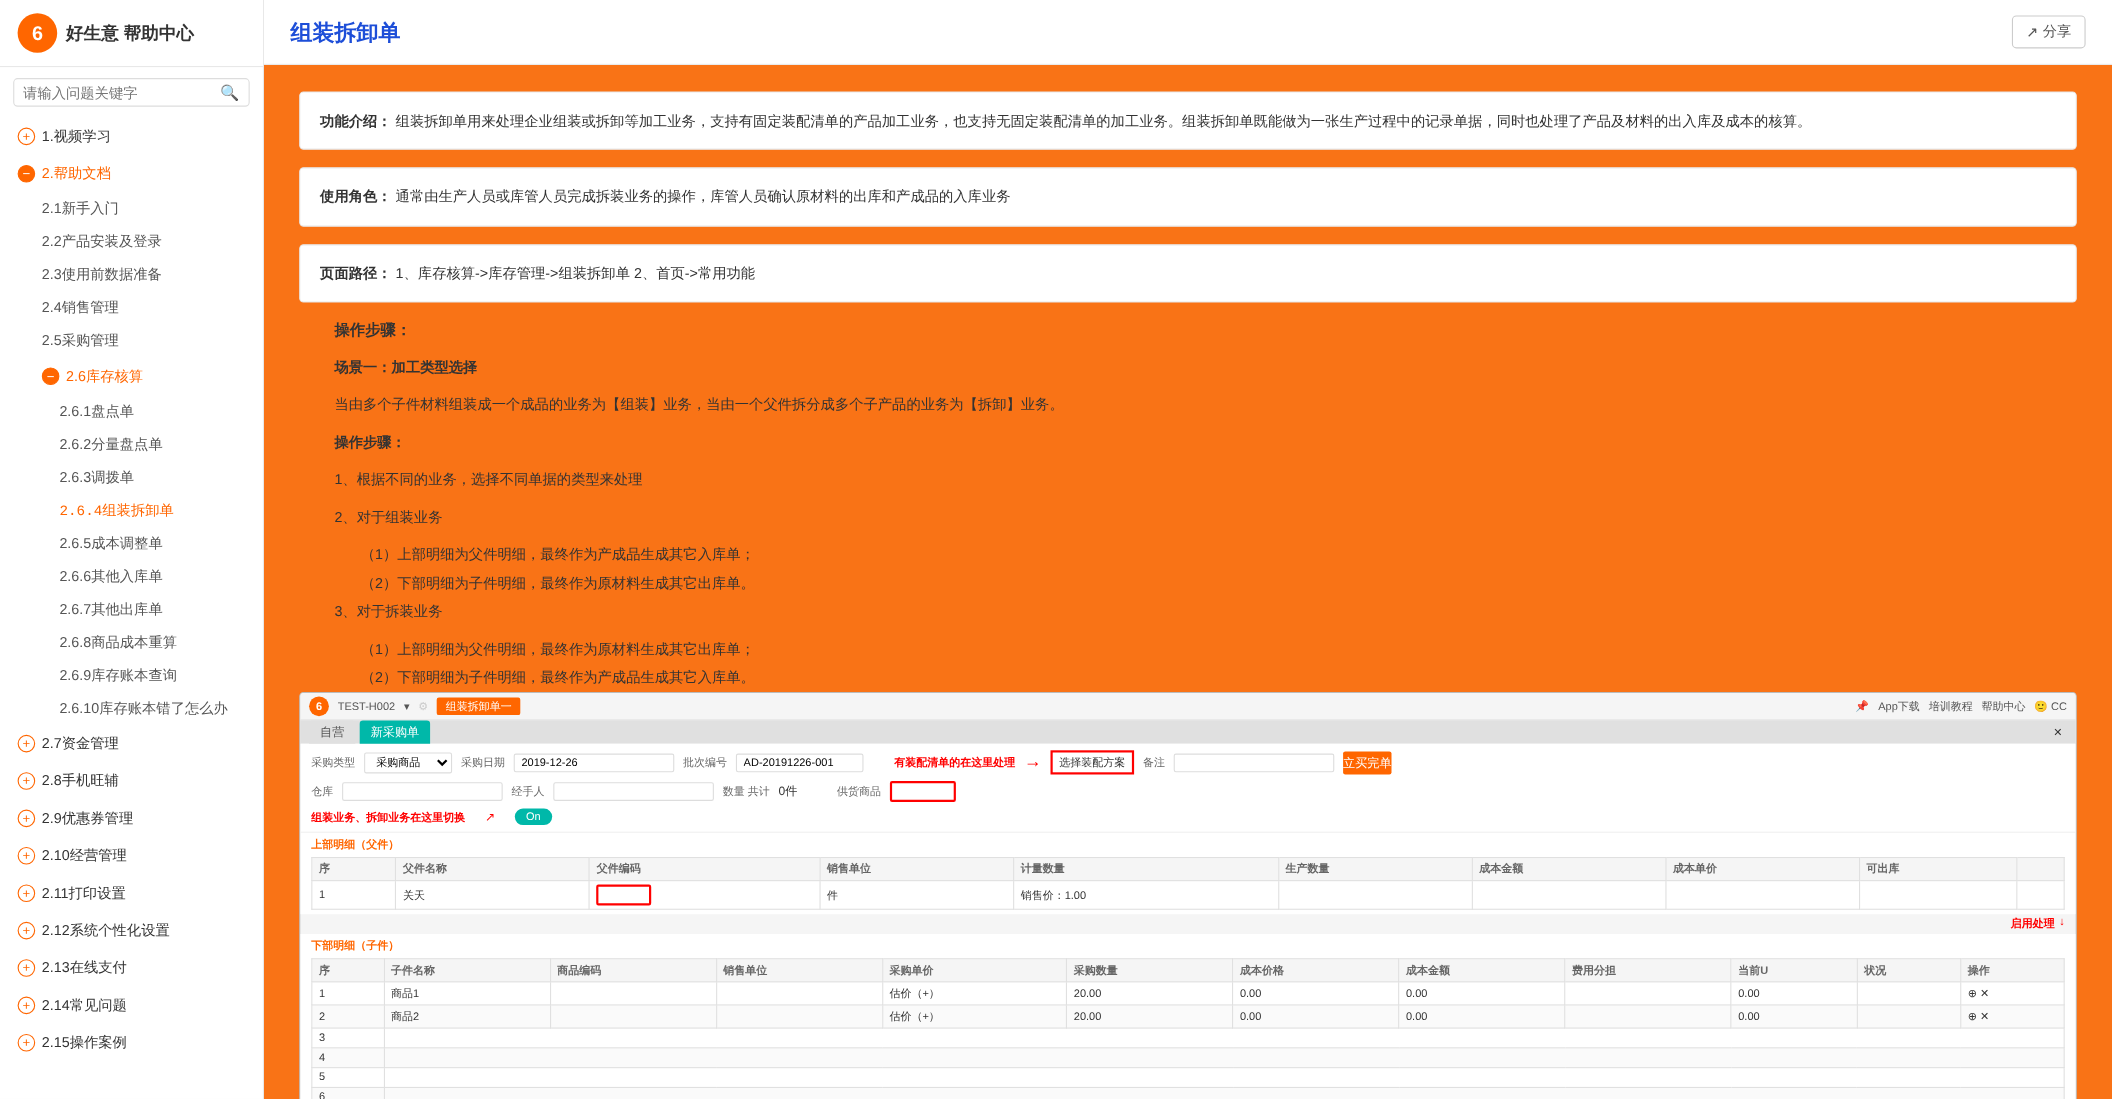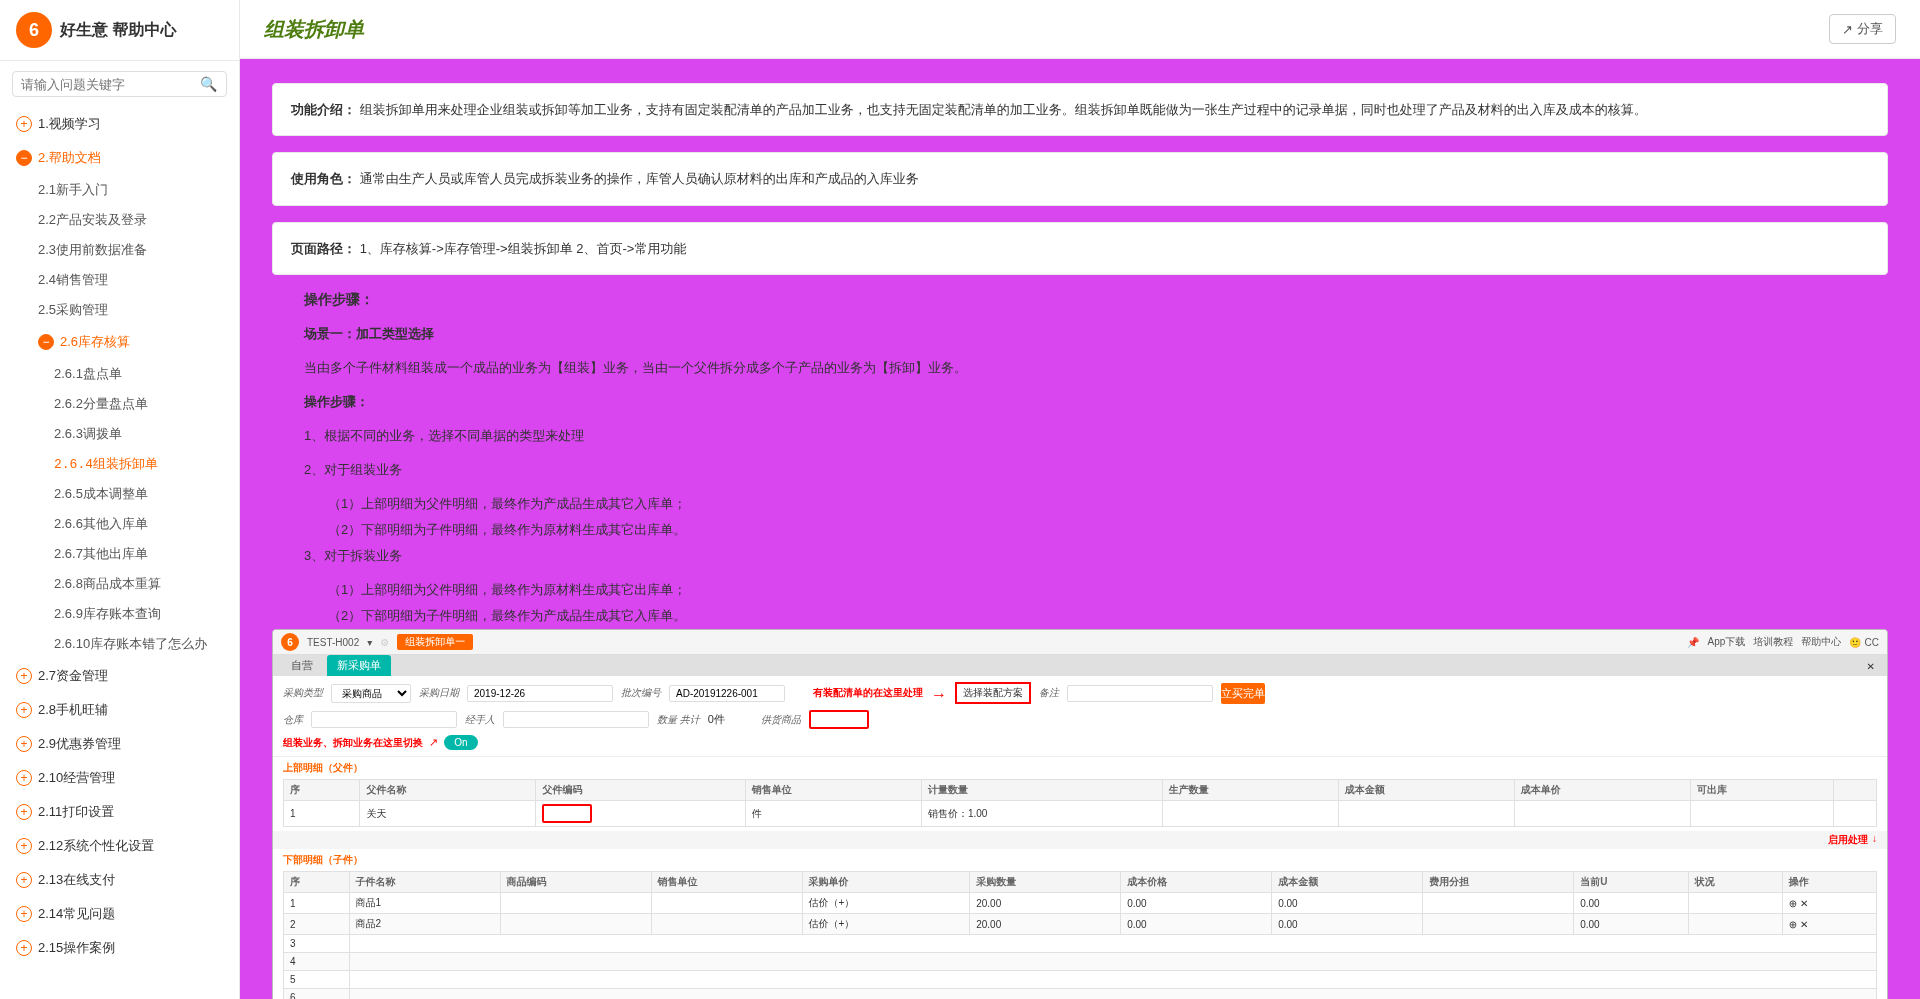--- a/index.html
+++ b/index.html
@@ -125,40 +125,39 @@
       display: flex;
       align-items: center;
       justify-content: space-between;
       padding: 14px 24px;
       border-bottom: 1px solid #e8e8e8;
       background: #fff;
     }
     #main-header h1 {
       font-size: 20px;
       font-weight: bold;
-      color: #4d7c0f;
-      font-style: italic;
+      color: #1d4ed8;
     }
     .share-btn {
       display: flex;
       align-items: center;
       gap: 4px;
       border: 1px solid #ccc;
       border-radius: 4px;
       padding: 5px 12px;
       font-size: 13px;
       cursor: pointer;
       color: #555;
       background: #fff;
     }
     #content-area {
       flex: 1;
       overflow-y: auto;
       padding: 24px 32px;
-      background: #d946ef;
+      background: #f97316;
     }
     .info-box {
       border: 1px solid #e8e8e8;
       border-radius: 4px;
       padding: 14px 18px;
       margin-bottom: 16px;
       font-size: 13px;
       line-height: 1.8;
       color: #333;
       background: #fff;
@@ -202,21 +201,21 @@
       background: #00b8a9;
       color: #fff;
     }
     .app-form-row {
       display: flex;
       align-items: center;
       gap: 8px;
       margin-bottom: 6px;
       flex-wrap: wrap;
     }
-    .app-label { color: #666; font-size: 10px; font-style: italic; }
+    .app-label { color: #666; font-size: 10px; }
     .app-input {
       border: 1px solid #ddd;
       border-radius: 2px;
       padding: 2px 6px;
       font-size: 10px;
       min-width: 80px;
       background: #fff;
     }
     .app-table {
       width: 100%;
@@ -493,21 +492,21 @@
             <span class="app-label">经手人</span>
             <input class="app-input" type="text" style="">
             <span class="app-label">数量 共计</span>
             <span>0件</span>
 
             <span style="margin-left:20px;"></span>
             <span class="app-label">供货商品</span>
             <input class="input-red" type="text" style="">
           </div>
 
-          <div style="display:flex;align-items:center;gap:6px;margin-top:4px;">
+          <div style="display:flex;align-items:center;gap:18px;margin-top:4px;">
             <span style="color:red;font-size:10px;font-weight:bold;">组装业务、拆卸业务在这里切换</span>
             <span style="color:red;">↗</span>
 
             <span style="background:#00b8a9;color:#fff;padding:2px 10px;border-radius:10px;font-size:10px;">On</span>
           </div>
         </div>
 
         <div class="ss-table-section">
           <p style="font-size:10px;color:#f60;font-weight:bold;margin-bottom:4px;">上部明细（父件）</p>
           <table class="app-table">

